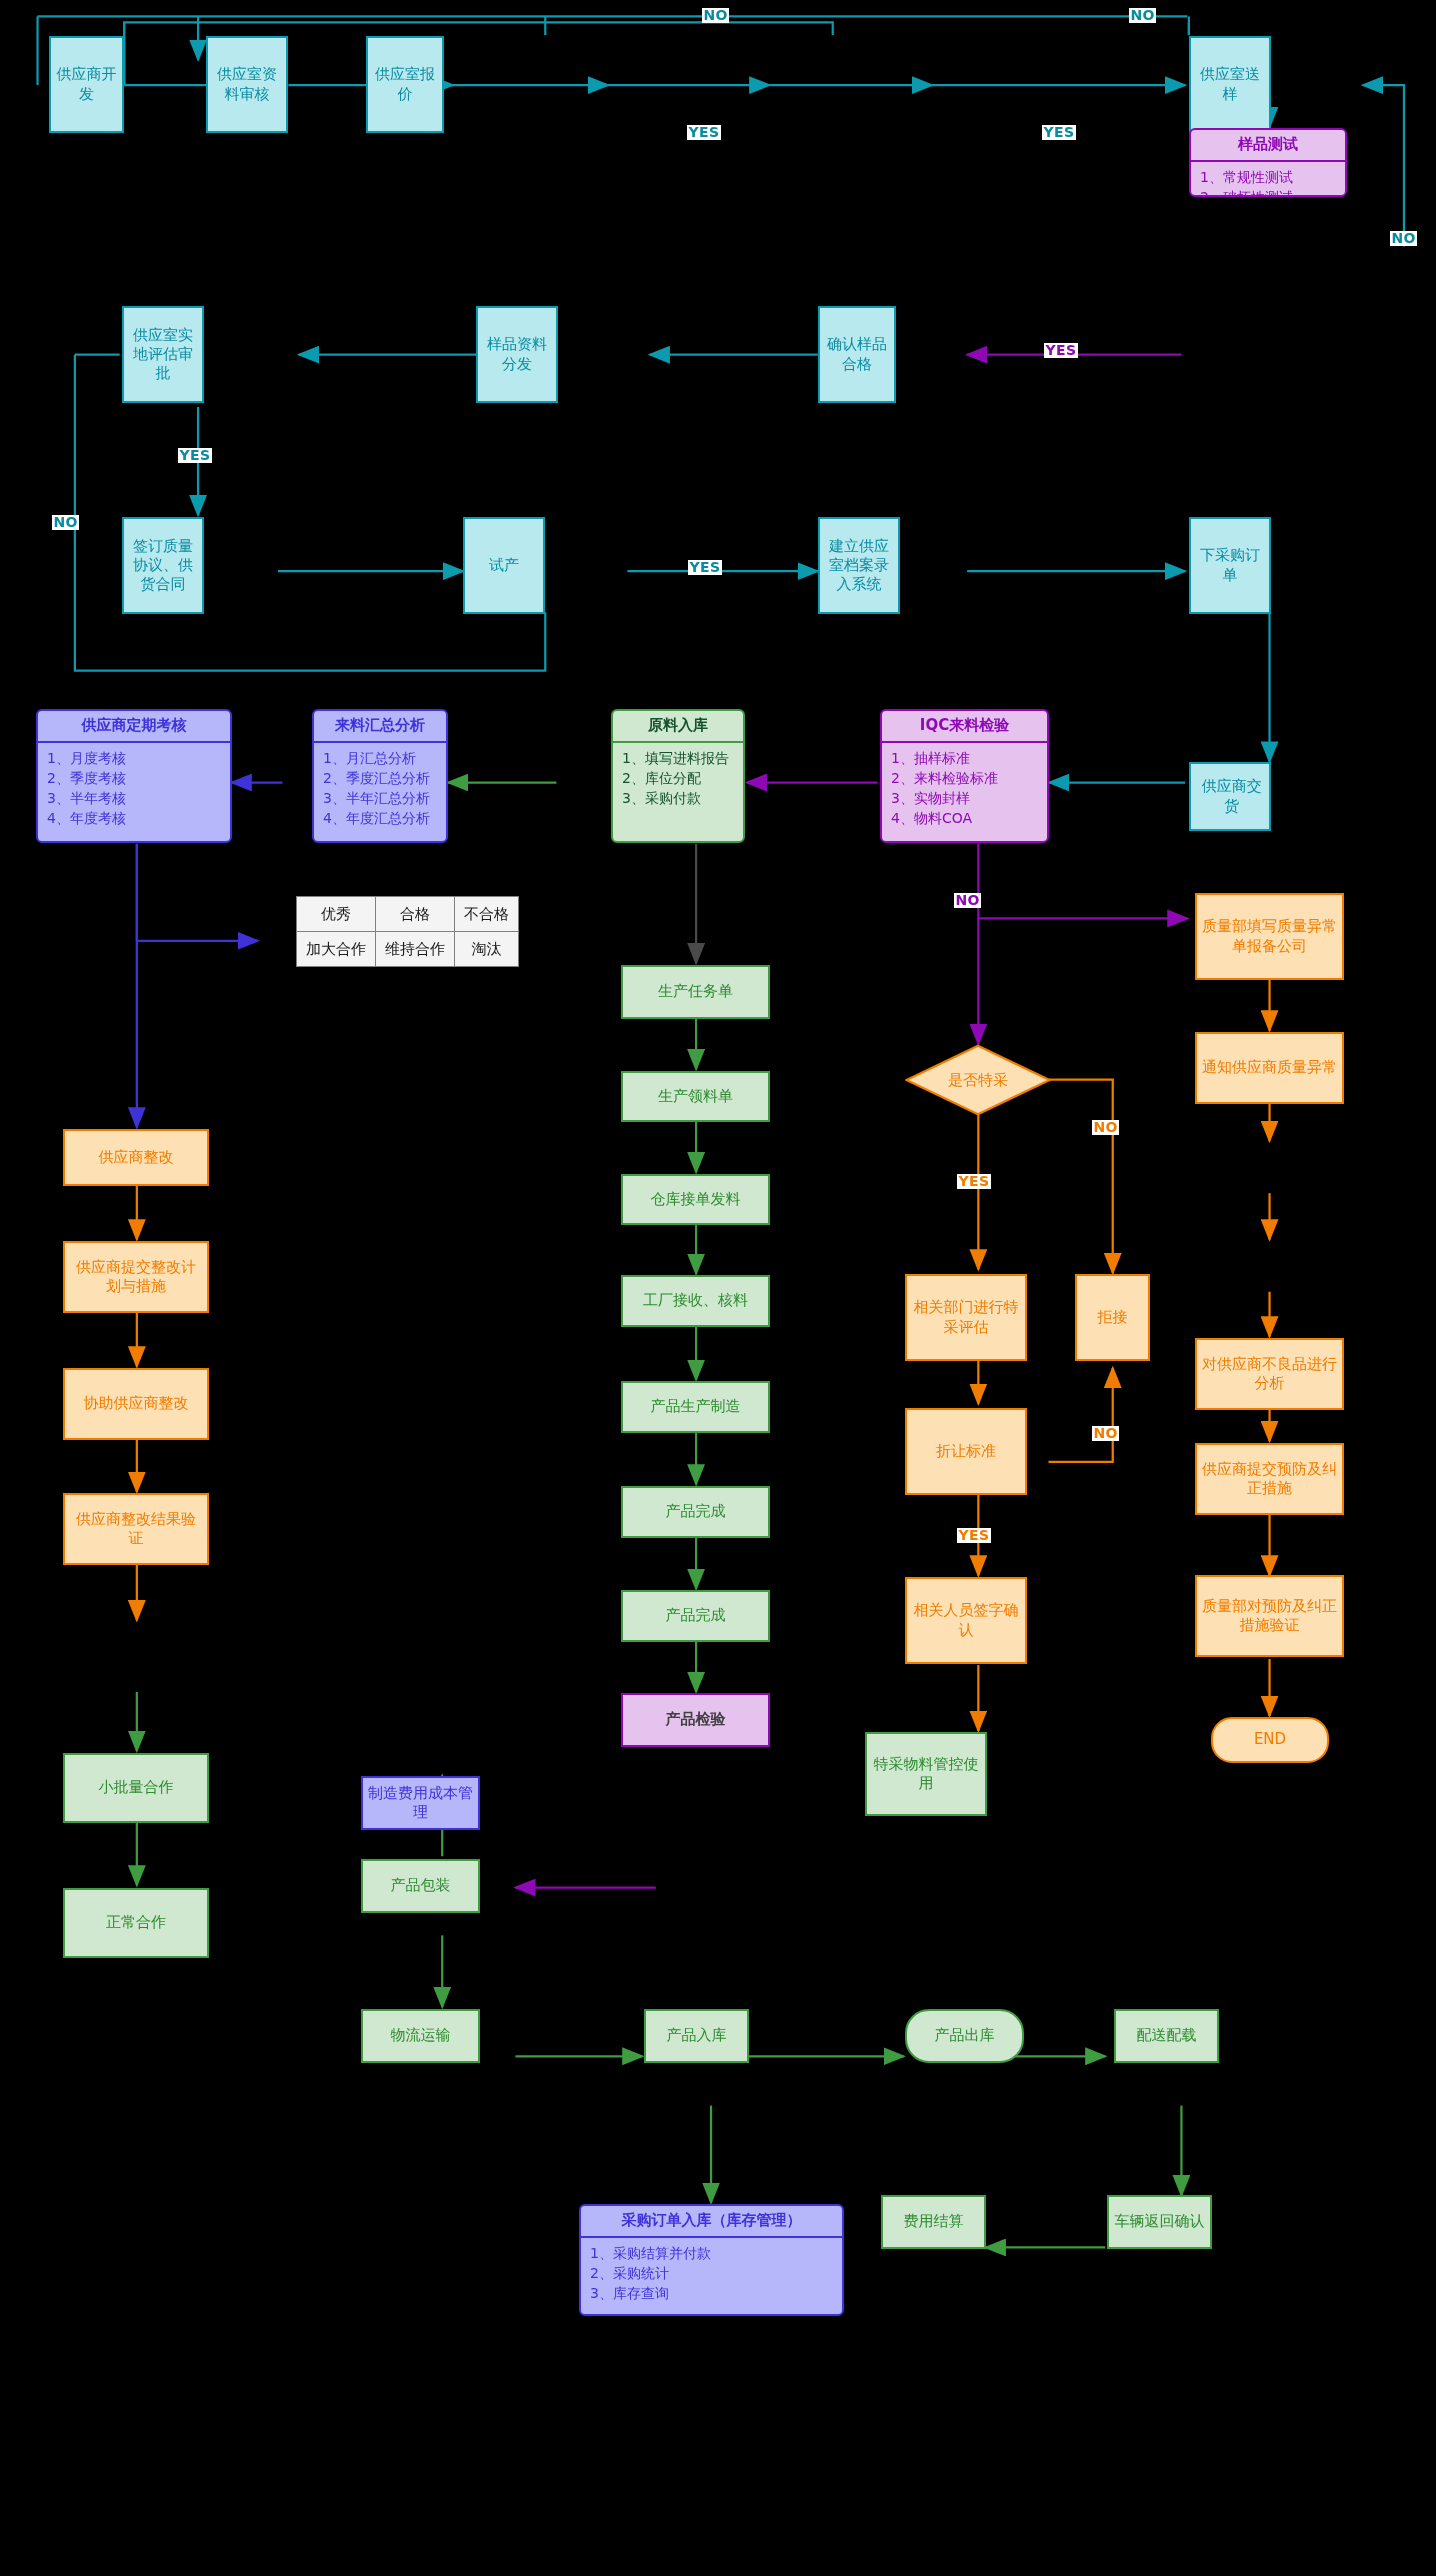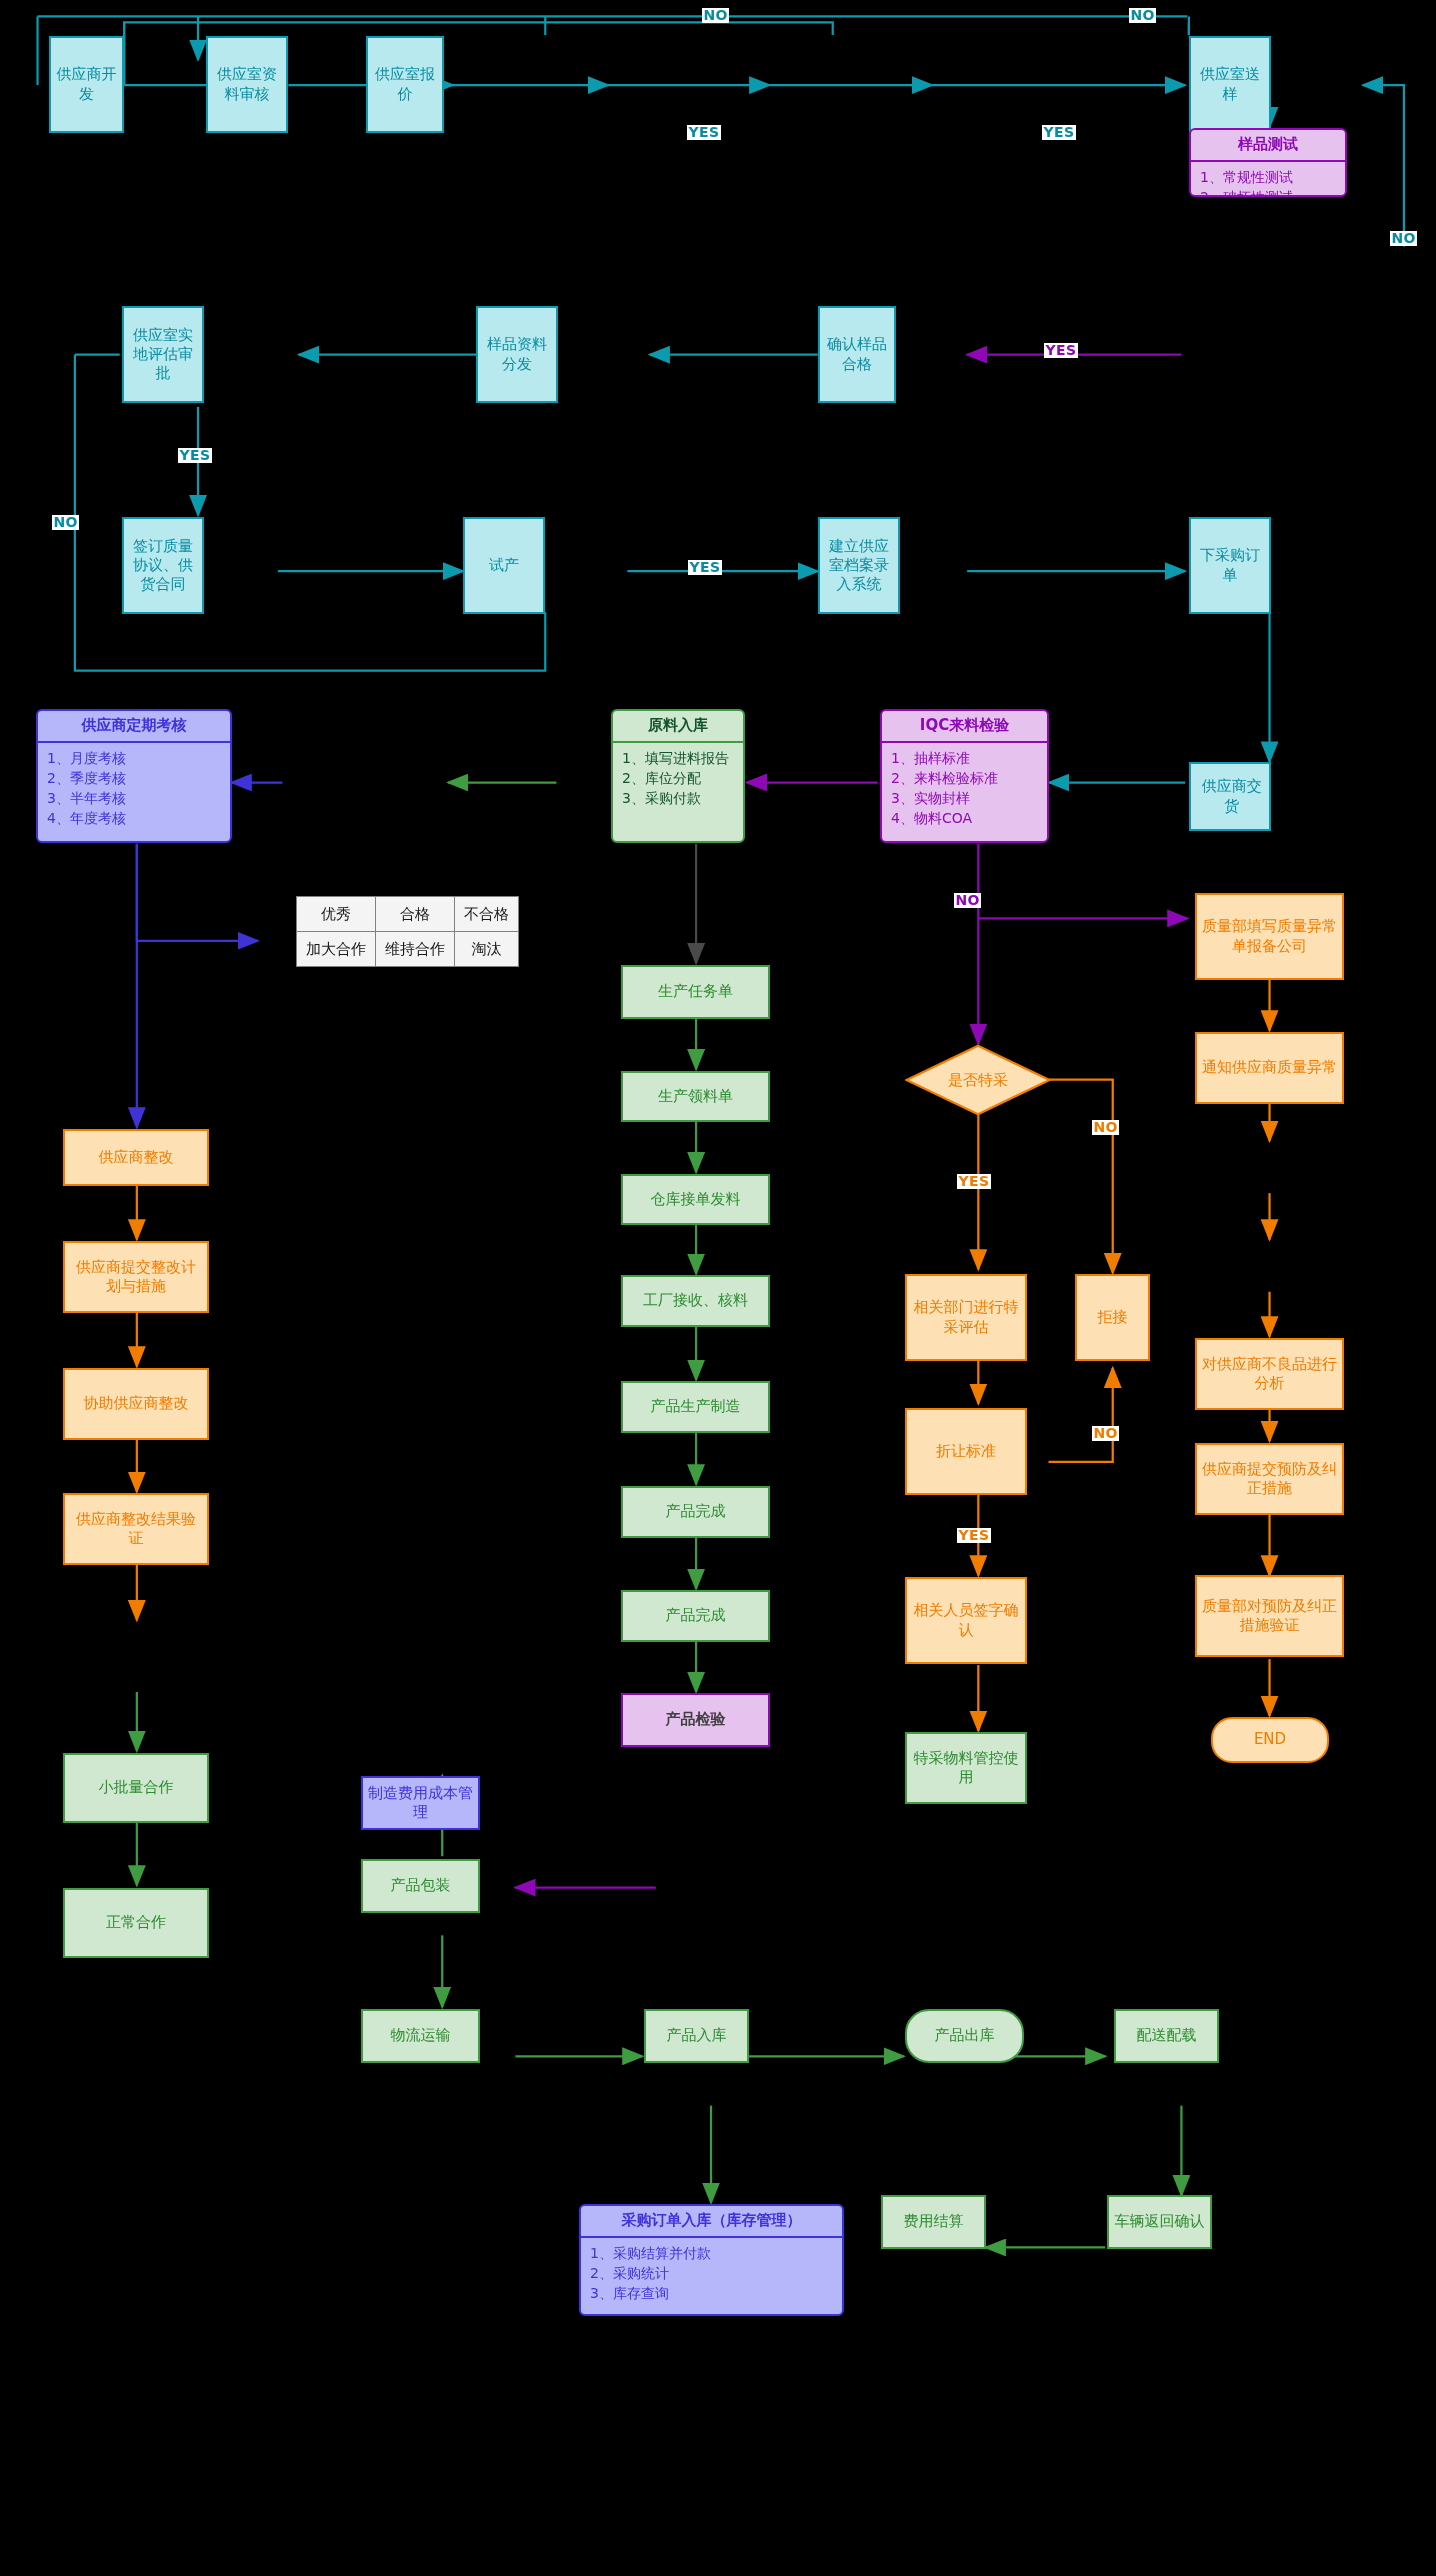--- a/index.html
+++ b/index.html
@@ -240,20 +240,29 @@
 
   <div class="card green2" style="left:611px;top:709px;width:134px;height:134px;">
     <div class="card-title">原料入库</div>
     <div class="card-body">
       <div>1、填写进料报告</div>
       <div>2、库位分配</div>
       <div>3、采购付款</div>
     </div>
   </div>
 
+  <div class="card indigo" style="left:312px;top:709px;width:136px;height:134px;">
+    <div class="card-title">来料汇总分析</div>
+    <div class="card-body">
+      <div>1、月汇总分析</div>
+      <div>2、季度汇总分析</div>
+      <div>3、半年汇总分析</div>
+      <div>4、年度汇总分析</div>
+    </div>
+  </div>
 
   <div class="card indigo" style="left:36px;top:709px;width:196px;height:134px;">
     <div class="card-title">供应商定期考核</div>
     <div class="card-body">
       <div>1、月度考核</div>
       <div>2、季度考核</div>
       <div>3、半年考核</div>
       <div>4、年度考核</div>
     </div>
   </div>
@@ -313,21 +322,21 @@
     <svg width="146" height="72" style="position:absolute;left:0;top:0;" viewBox="0 0 196 96">
       <polygon points="98,2 194,48 98,94 2,48" fill="#fde0b3" stroke="#f07c00" stroke-width="3"></polygon>
     </svg>
     <div class="dlabel">是否特采</div>
   </div>
 
   <div class="node orange" style="left:905px;top:1274px;width:122px;height:87px;">相关部门进行特采评估</div>
   <div class="node orange" style="left:1075px;top:1274px;width:75px;height:87px;">拒接</div>
   <div class="node orange" style="left:905px;top:1408px;width:122px;height:87px;">折让标准</div>
   <div class="node orange" style="left:905px;top:1577px;width:122px;height:87px;">相关人员签字确认</div>
-  <div class="node green" style="left:905px;top:1732px;width:122px;height:72px;">特采物料管控使用</div>
+  <div class="node green" style="left:865px;top:1732px;width:122px;height:84px;">特采物料管控使用</div>
 
   <div class="node orange" style="left:1195px;top:893px;width:149px;height:87px;">质量部填写质量异常单报备公司</div>
   <div class="node orange" style="left:1195px;top:1032px;width:149px;height:72px;">通知供应商质量异常</div>
   <div class="node orange" style="left:1195px;top:1338px;width:149px;height:72px;">对供应商不良品进行分析</div>
   <div class="node orange" style="left:1195px;top:1575px;width:149px;height:82px;">质量部对预防及纠正措施验证</div>
   <div class="node orange" style="left:1195px;top:1443px;width:149px;height:72px;">供应商提交预防及纠正措施</div>
   <div class="node orange term" style="left:1211px;top:1717px;width:118px;height:46px;">END</div>
 
 </div>
 

